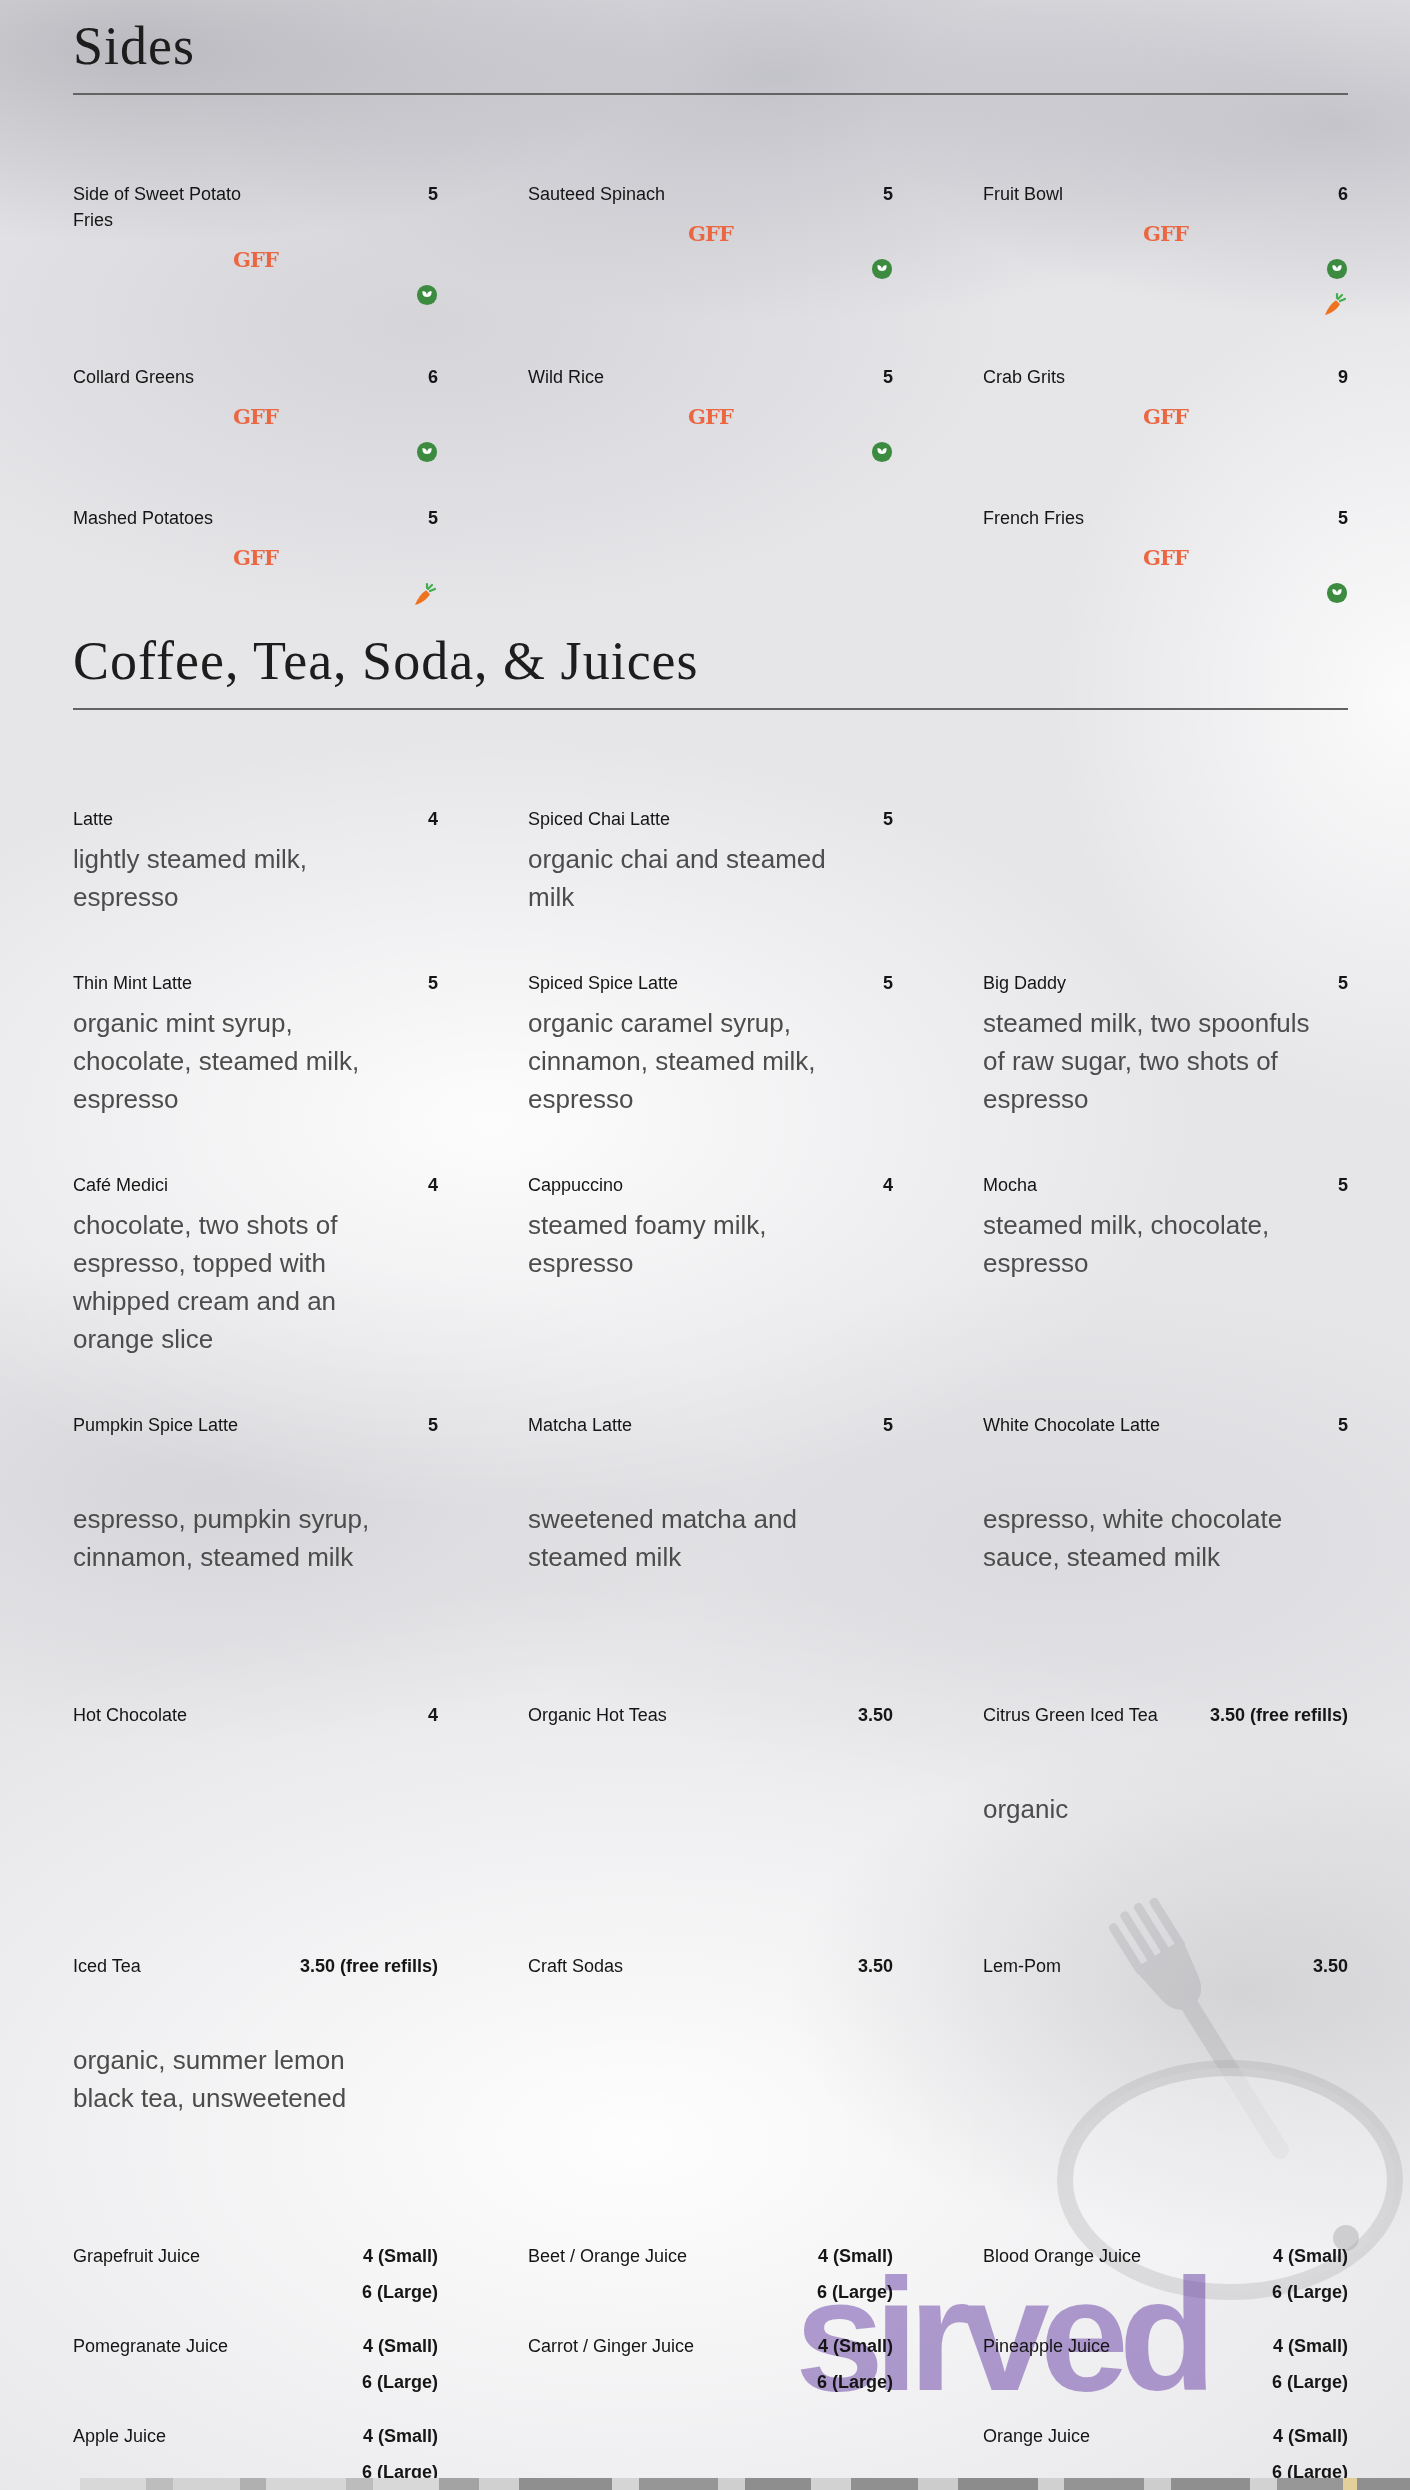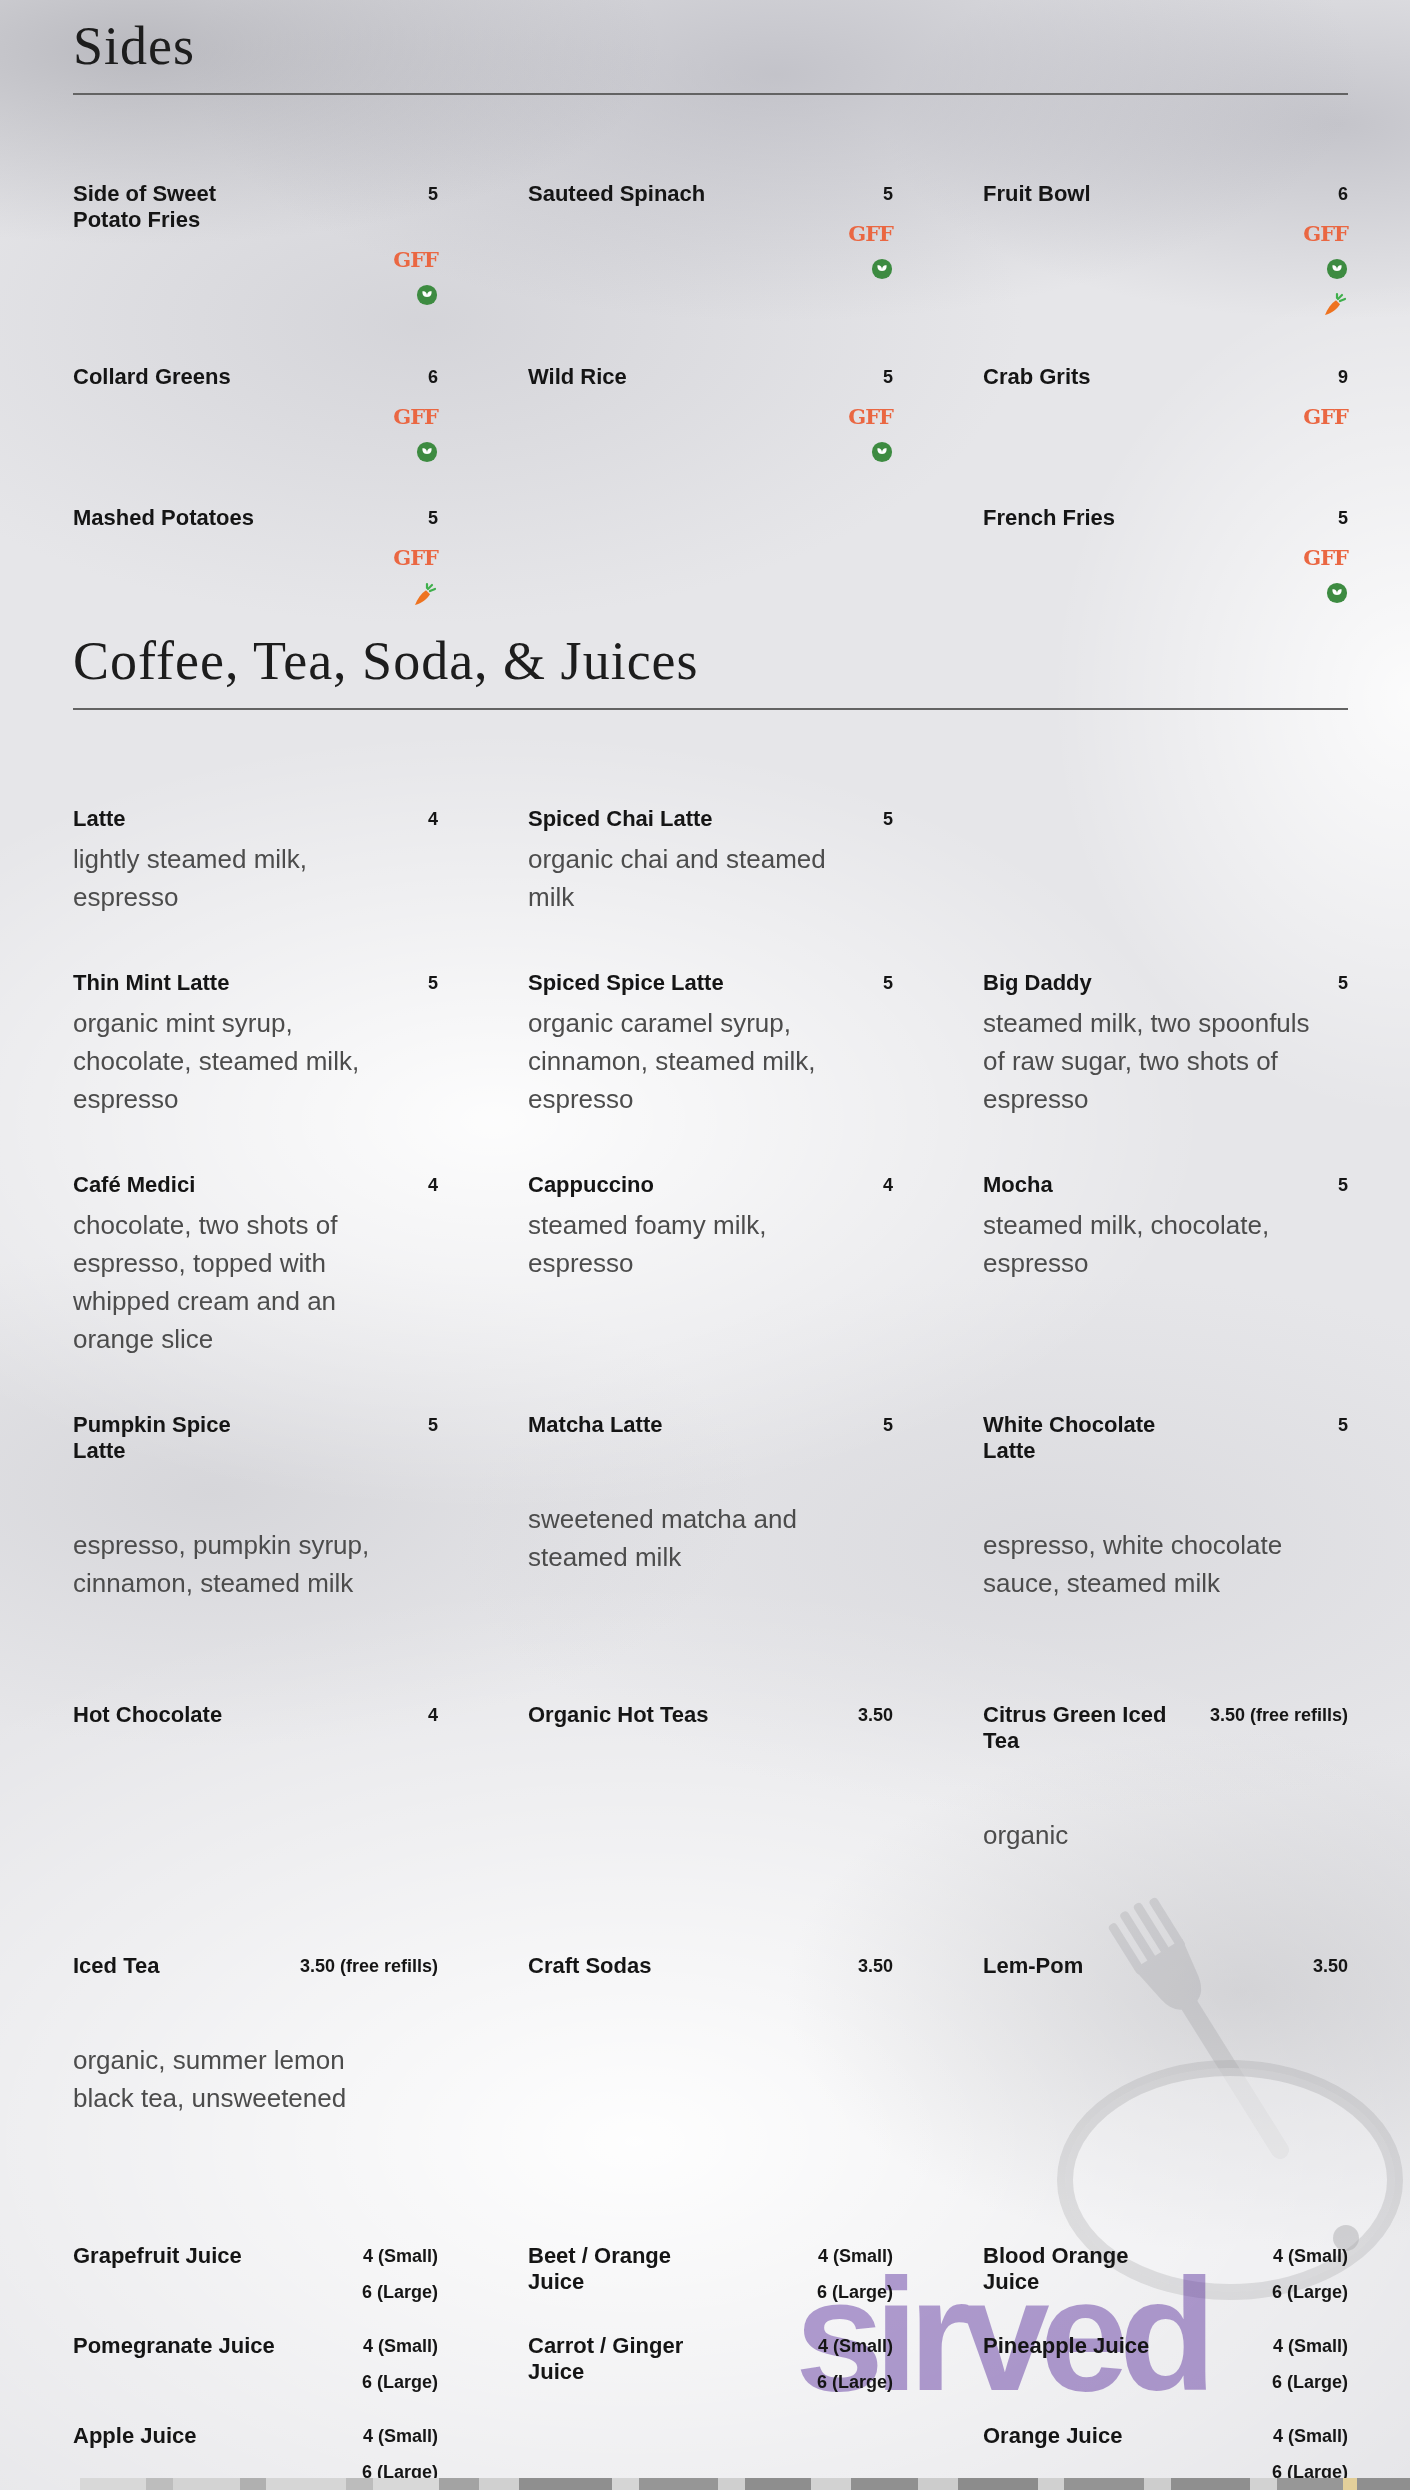--- a/index.html
+++ b/index.html
@@ -23,26 +23,26 @@
   .sec-title{
     font-family:"Liberation Serif","DejaVu Serif",serif;
     font-size:54px;line-height:65px;color:#1d1d1d;letter-spacing:1px;font-weight:500;
   }
   .rule{border:none;border-top:2px solid #636363;margin:14px 0 0 0;}
   .grid{display:grid;grid-template-columns:repeat(3,1fr);column-gap:90px;}
   .grid.first{margin-top:86px;}
   .grid.coffee-first{margin-top:96px;}
   .cell{min-width:0;}
   .name-row{display:flex;align-items:flex-start;}
-  .iname{font-weight:bold;font-size:22px;line-height:26px;color:#151515;max-width:205px;flex:0 0 auto;}
+  .iname{font-weight:normal;font-size:18px;line-height:26px;color:#151515;max-width:205px;flex:0 0 auto;}
   .iprice{margin-left:auto;font-weight:bold;font-size:18px;line-height:26px;color:#151515;white-space:nowrap;padding-left:8px;text-align:right;}
   .desc{font-size:26px;line-height:38px;color:#4c4c4c;max-width:330px;margin-top:8px;}
   .gap .desc{margin-top:62px;}
   .tags{text-align:right;}
-  .gff{font-family:"DejaVu Serif","Liberation Serif",serif;font-weight:bold;font-size:21px;letter-spacing:-1px;color:#ea6742;margin-top:14px;}
+  .gff{font-family:"DejaVu Serif","Liberation Serif",serif;font-weight:bold;font-size:21px;letter-spacing:-1px;color:#ea6742;margin-top:14px;text-align:center;}
   .tag-icon{margin-top:12px;line-height:0;}
   .tag-icon svg{display:inline-block;}
   .jprices{margin-left:auto;text-align:right;font-weight:bold;font-size:18px;line-height:26px;color:#151515;white-space:nowrap;padding-left:8px;}
   .jprices span{display:block;}
   .jprices span + span{margin-top:10px;}
   
   .s-r1{min-height:183px;}.s-r2{min-height:141px;}.s-r3{min-height:124px;}
   .c-r1{min-height:164px;}.c-r2{min-height:202px;}.c-r3{min-height:240px;}
   .c-r4{min-height:290px;}.c-r5{min-height:251px;}.c-r6{min-height:290px;}
   .j-r{min-height:90px;}

